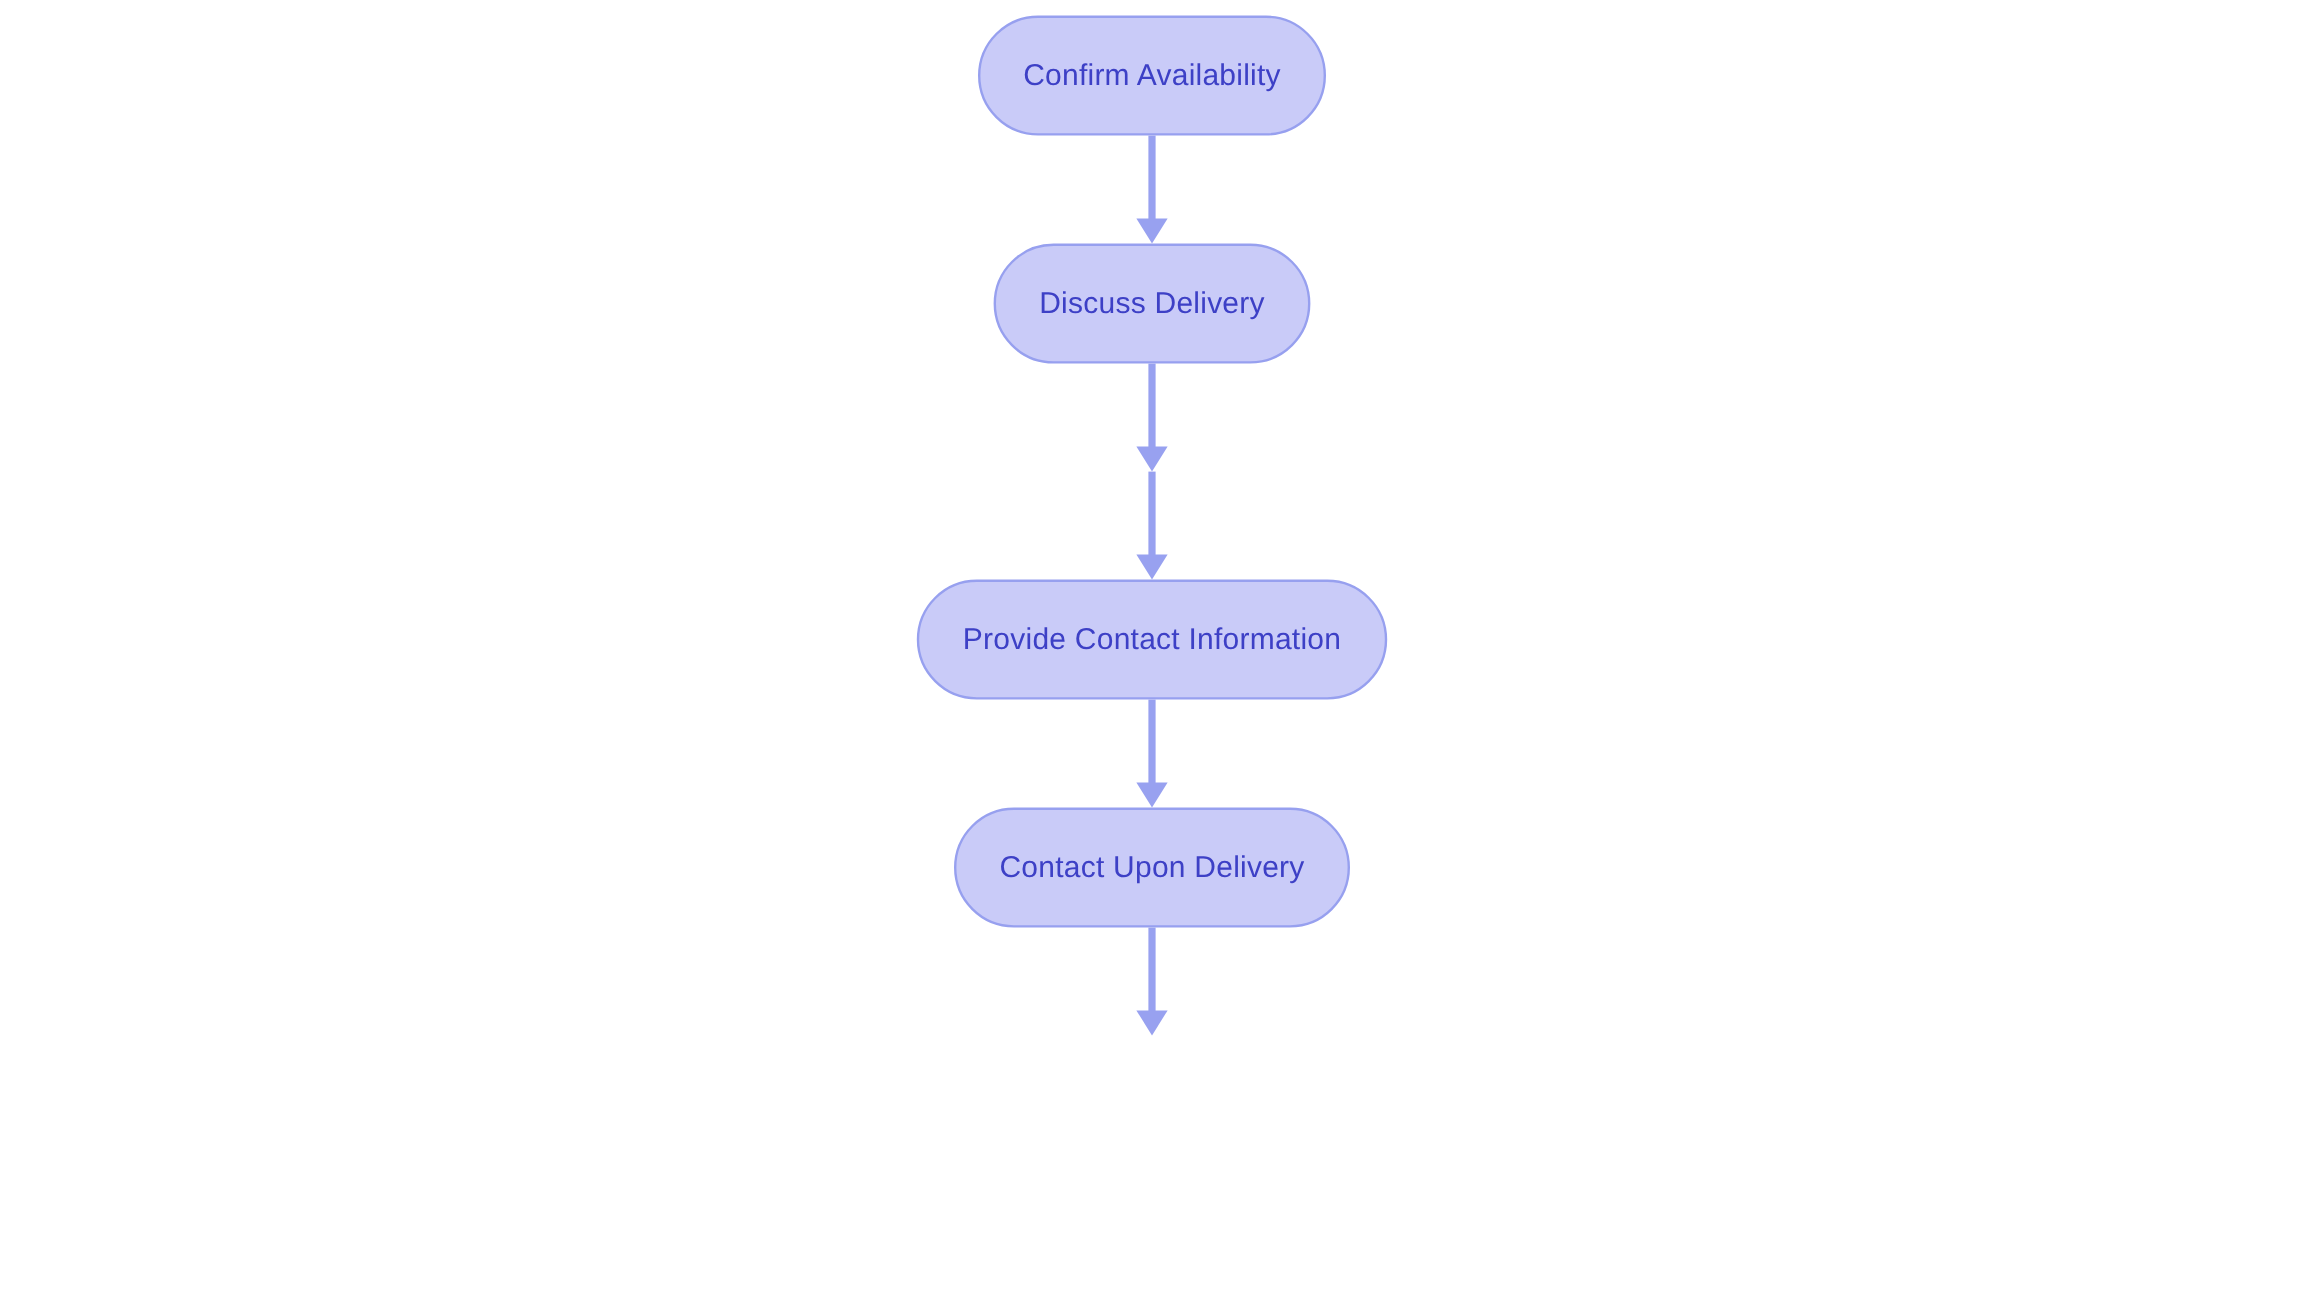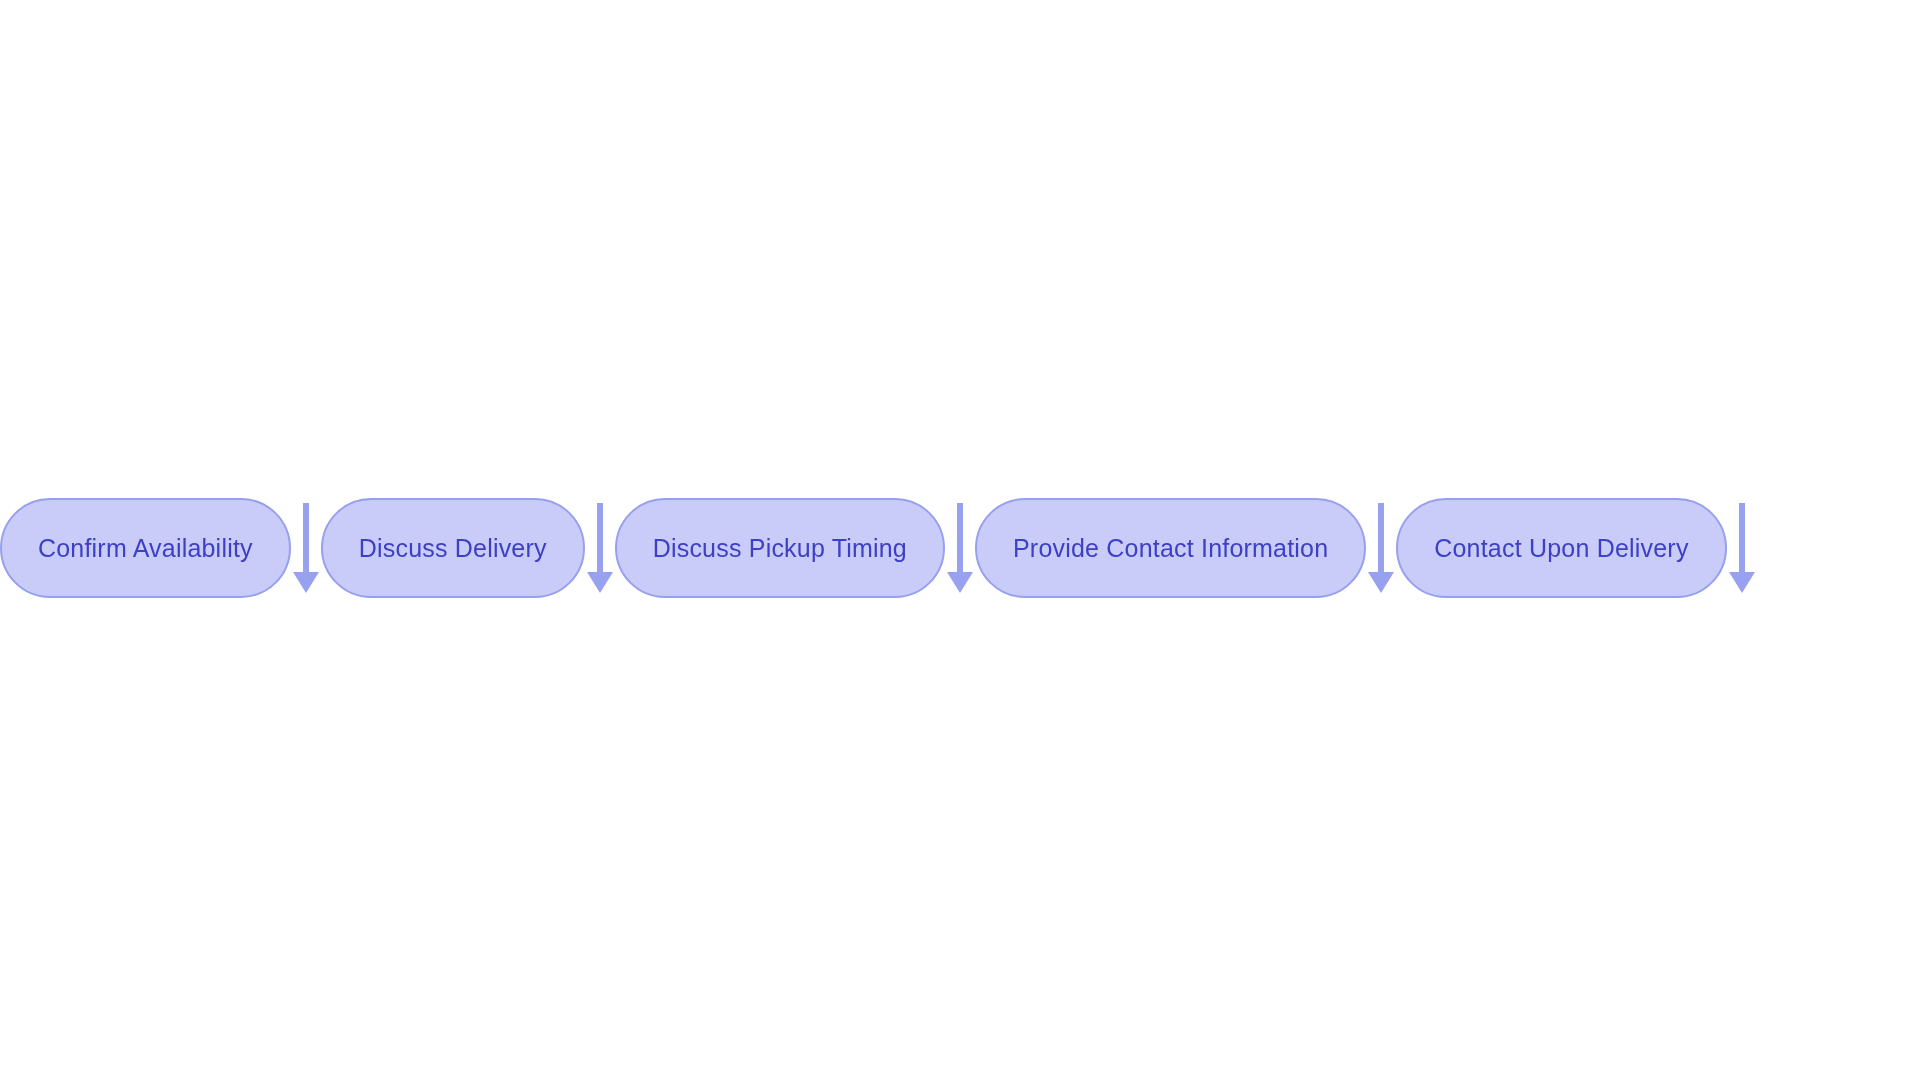--- a/index.html
+++ b/index.html
@@ -12,21 +12,21 @@
     background: var(--background, #ffffff);
     font-family: "Liberation Sans", sans-serif;
     overflow: hidden;
   }
   .canvas {
     width: 100%;
     height: 100%;
     box-sizing: border-box;
     padding-top: 13px;
     display: flex;
-    flex-direction: row;
+    flex-direction: column;
     align-items: center;
   }
   .node {
     flex: none;
     height: 100px;
     box-sizing: border-box;
     border-radius: 50px;
     background: var(--node-fill, #c9cbf8);
     border: 2px solid var(--node-border, #97a0ef);
     color: var(--node-text, #3d40c6);
@@ -77,21 +77,20 @@
     <span class="head"></span>
   </div>
 
   <div class="node">Discuss Delivery</div>
 
   <div class="connector">
     <span class="stem"></span>
     <span class="head"></span>
   </div>
 
-  <div class="node">Discuss Pickup Timing</div>
 
   <div class="connector">
     <span class="stem"></span>
     <span class="head"></span>
   </div>
 
   <div class="node">Provide Contact Information</div>
 
   <div class="connector">
     <span class="stem"></span>

